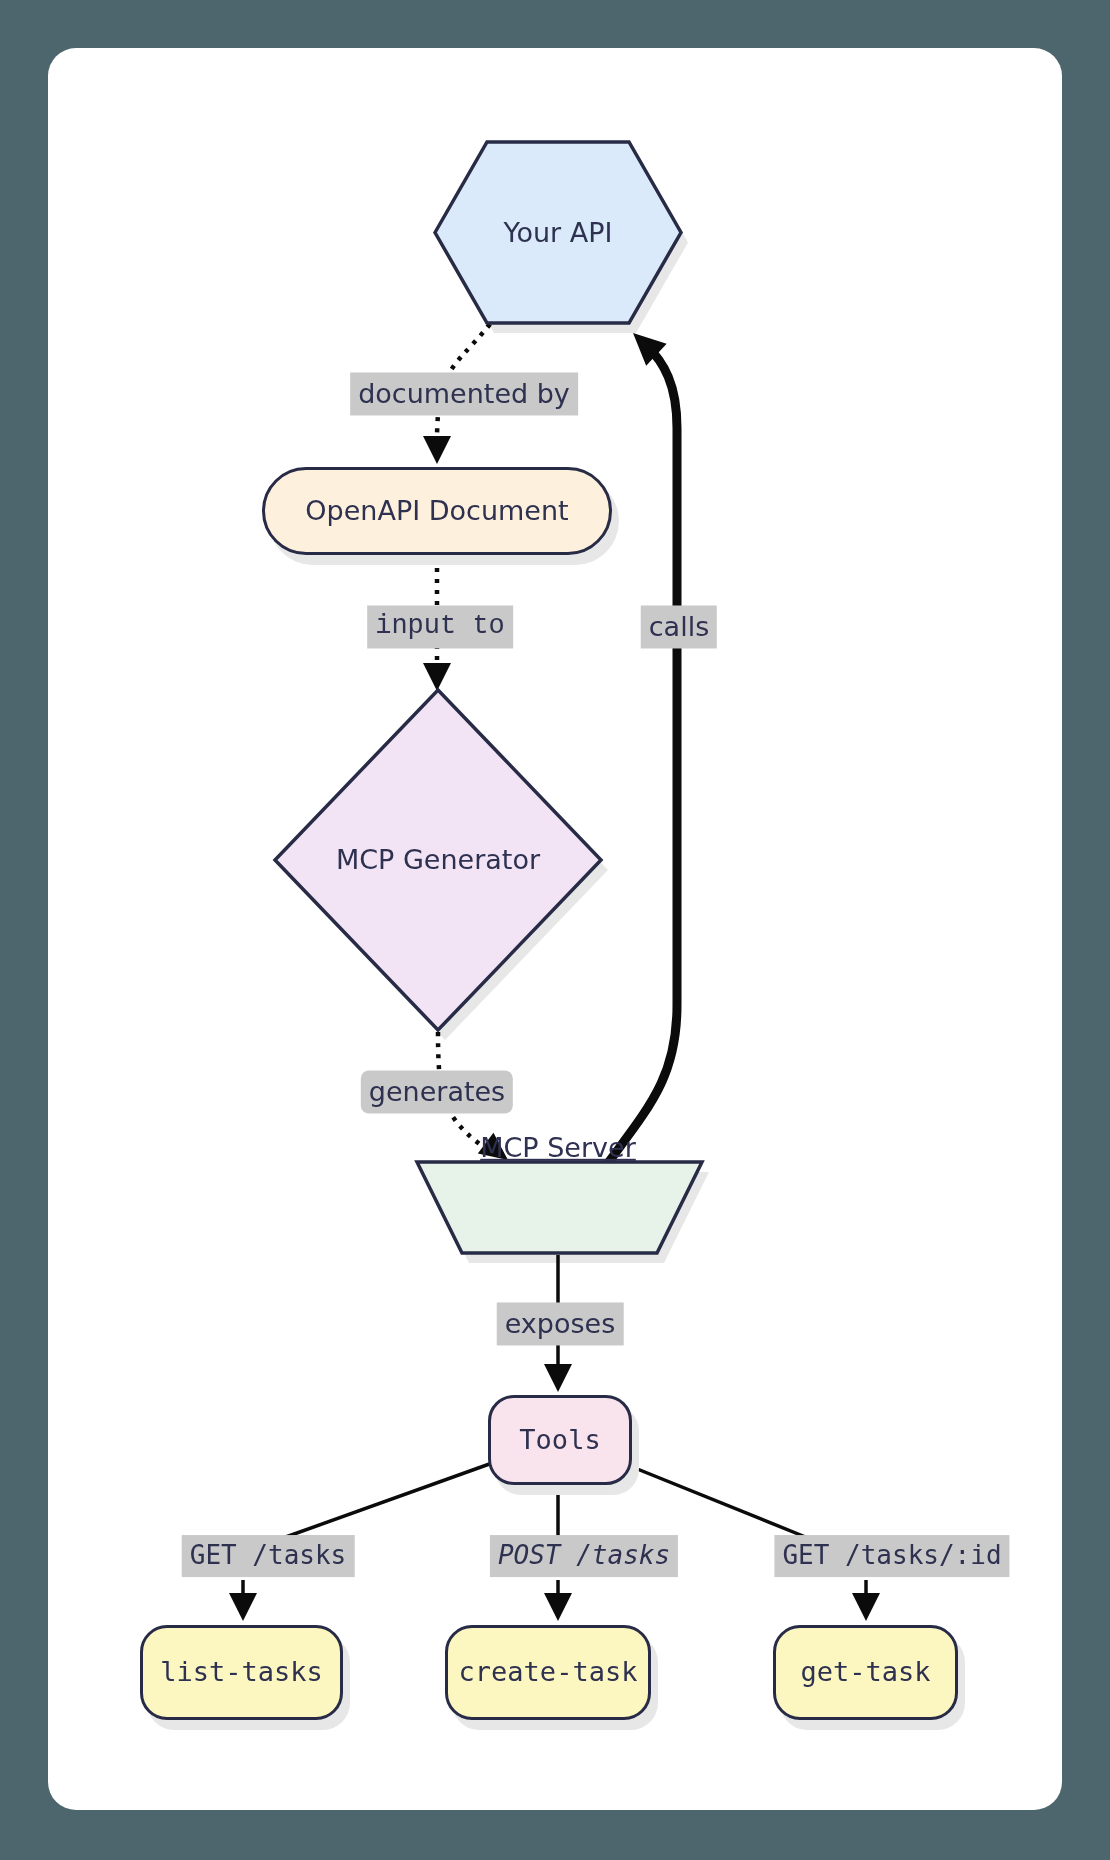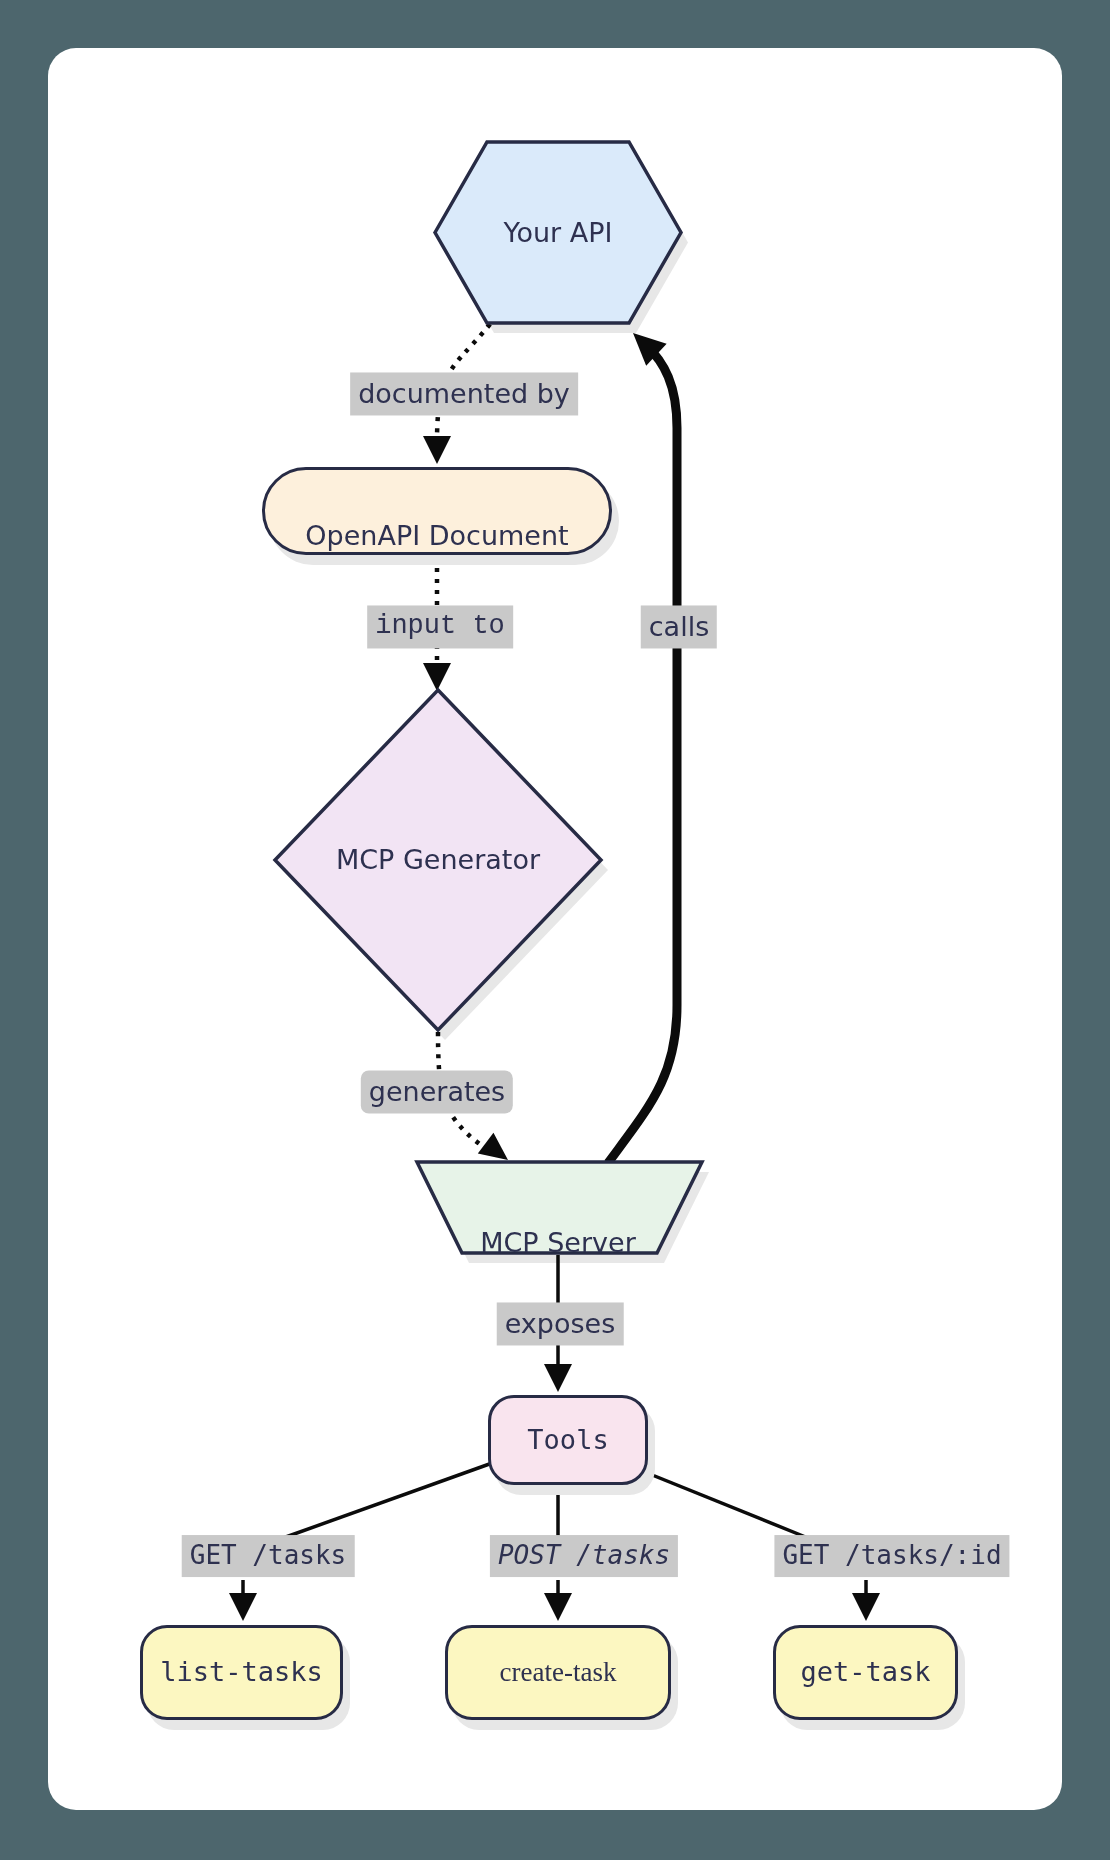--- a/index.html
+++ b/index.html
@@ -58,43 +58,43 @@
       <polygon points="866,1621 852,1593 880,1593"></polygon>
     </g>
 
     <g stroke="#272b45" stroke-width="3.5" stroke-linejoin="miter">
       <polygon points="435,232.5 487,142 629,142 681,232.5 629,323 487,323" fill="#daeafa"></polygon>
       <polygon points="438,690 601,860 438,1030 275,860" fill="#f2e4f4"></polygon>
       <polygon points="417,1162 702,1162 657,1253 462,1253" fill="#e7f3e8"></polygon>
     </g>
   </svg>
 
-  <div class="node stadium" style="left: 262px; top: 467px; width: 350px; height: 88px; background-color: rgb(253, 240, 220); align-items: flex-end;">
+  <div class="node stadium" style="left: 262px; top: 467px; width: 350px; height: 88px; background-color: rgb(253, 240, 220);">
     <span>OpenAPI Document</span>
   </div>
 
-  <div class="node rounded mono" style="left: 488px; top: 1395px; width: 160px; height: 90px; border-radius: 26px; background-color: rgb(249, 228, 238);">
+  <div class="node rounded mono" style="left: 488px; top: 1395px; width: 144px; height: 90px; border-radius: 26px; background-color: rgb(249, 228, 238);">
     <span>Tools</span>
   </div>
 
   <div class="node rounded mono" style="left: 140px; top: 1625px; width: 203px; height: 95px; background-color: rgb(252, 247, 193);">
     <span>list-tasks</span>
   </div>
 
-  <div class="node rounded mono" style="left: 445px; top: 1625px; width: 226px; height: 95px; background-color: rgb(252, 247, 193); font-family: Liberation Serif, serif;">
+  <div class="node rounded mono" style="left: 445px; top: 1625px; width: 206px; height: 95px; background-color: rgb(252, 247, 193);">
     <span>create-task</span>
   </div>
 
   <div class="node rounded mono" style="left: 773px; top: 1625px; width: 185px; height: 95px; background-color: rgb(252, 247, 193);">
     <span>get-task</span>
   </div>
 
   <div class="ntext" style="left:558px;top:233px;">Your API</div>
   <div class="ntext" style="left:438px;top:860px;">MCP Generator</div>
-  <div class="ntext" style="left:558px;top:1243px;">MCP Server</div>
+  <div class="ntext" style="left:558px;top:1148px;text-decoration:underline;">MCP Server</div>
 
   <div class="elabel" style="left: 464px; top: 394px; background-color: rgb(201, 201, 201);">documented by</div>
   <div class="elabel" style="left: 440px; top: 627px; background-color: rgb(201, 201, 201); font-family: Liberation Mono, monospace;">input to</div>
   <div class="elabel" style="left: 679px; top: 627px; background-color: rgb(201, 201, 201);">calls</div>
   <div class="elabel" style="left: 437px; top: 1092px; background-color: rgb(201, 201, 201); border-radius: 8px;">generates</div>
   <div class="elabel" style="left: 560px; top: 1324px; background-color: rgb(201, 201, 201);">exposes</div>
   <div class="elabel route" style="left: 242px; top: 1556px; background-color: rgb(201, 201, 201);">GET /tasks</div>
   <div class="elabel route" style="left: 558px; top: 1556px; background-color: rgb(201, 201, 201); font-style: italic;">POST /tasks</div>
   <div class="elabel route" style="left: 866px; top: 1556px; background-color: rgb(201, 201, 201);">GET /tasks/:id</div>
 </div>

